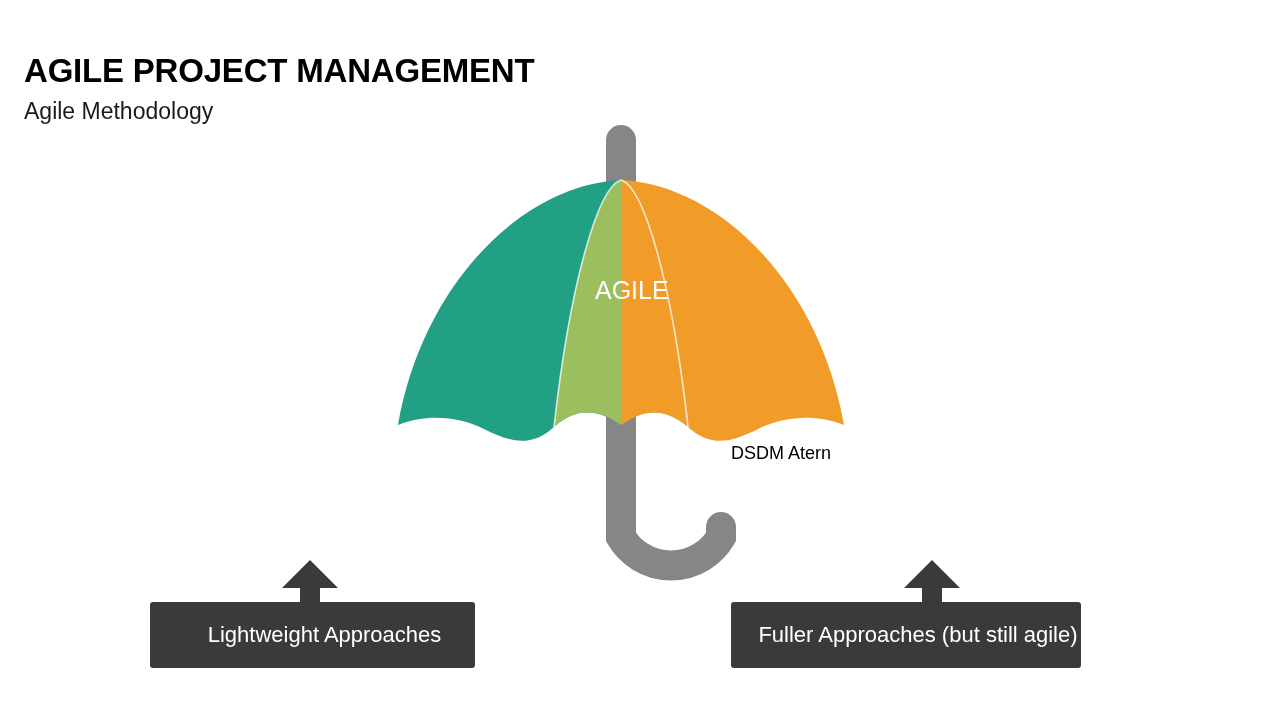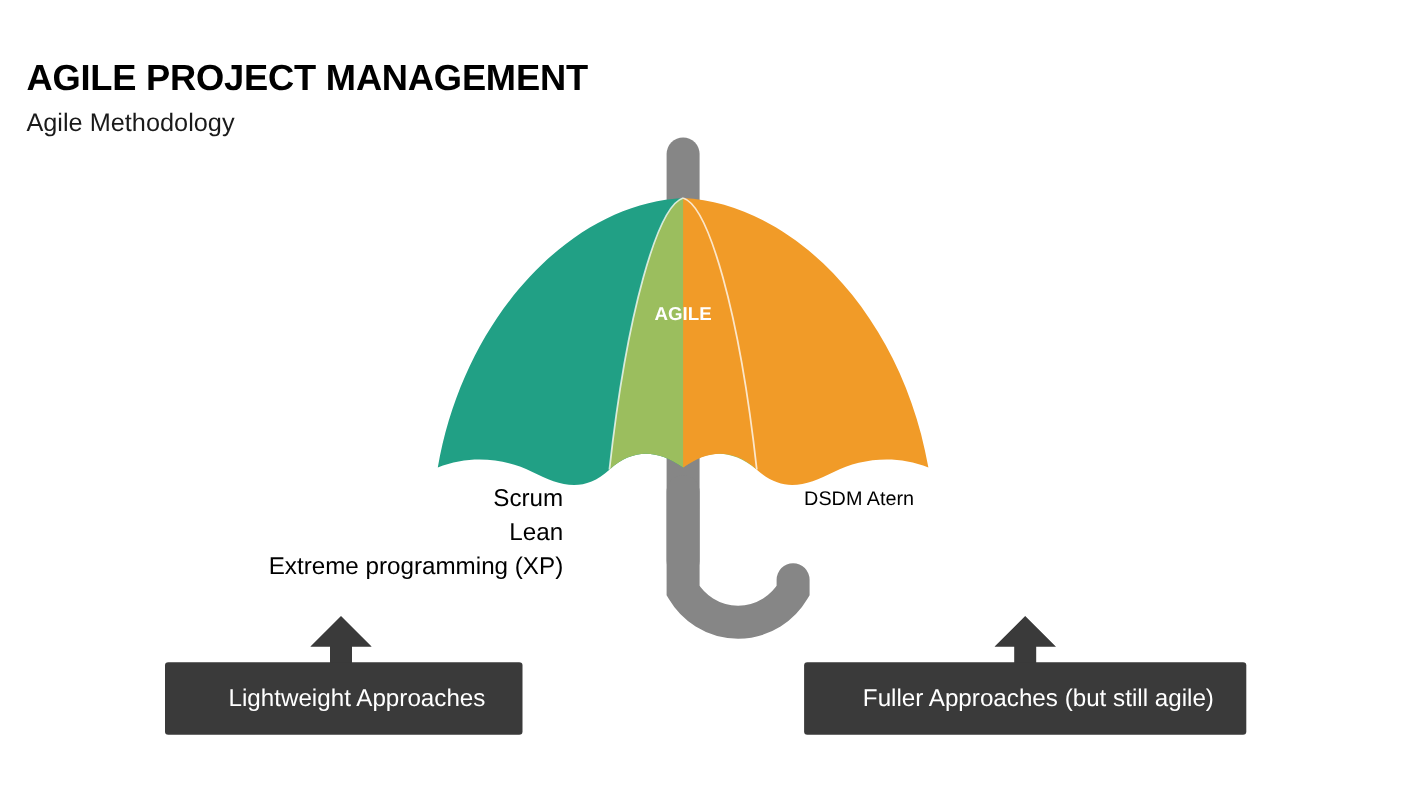--- a/index.html
+++ b/index.html
@@ -50,25 +50,24 @@
     left: 380px;
     top: 85px;
     width: 500px;
     height: 500px;
   }
 
   #agile-label {
     position: absolute;
     left: 595px;
     top: 244px;
-    font-size: 17px;
+    font-size: 25px;
     color: #ffffff;
     white-space: nowrap;
     pointer-events: none;
-    font-weight: bold;
   }
 
   
   #left-labels {
     position: absolute;
     right: 768px;           
     top: 405px;
     text-align: right;
     font-size: 22px;
     line-height: 31px;
@@ -109,21 +108,21 @@
     white-space: nowrap;
     padding-left: 24px;
   }
 
   #callout-left  { left: 150px; top: 528px; width: 325px; height: 108px; }
   #callout-left  .callout-arrow { left: 132px; }
   #callout-left  .callout-box   { left: 0; top: 42px; width: 325px; height: 66px; }
 
   #callout-right { left: 731px; top: 528px; width: 402px; height: 108px; }
   #callout-right .callout-arrow { left: 173px; }
-  #callout-right .callout-box   { left: 0; top: 42px; width: 402px; height: 66px; }
+  #callout-right .callout-box   { left: 0; top: 42px; width: 350px; height: 66px; }
 
   
   #footer-bar {
     position: absolute;
     left: 0;
     top: 708px;
     width: 1280px;
     height: 12px;
     background: #21a085;
   }
@@ -162,25 +161,20 @@
              C 354 324 332 332 308 310
              C 286 290 264 292 241 308
              Z" fill="#F19B28"></path>
 
     <path d="M 241 63 C 218 70 190 166 174 310" fill="none" stroke="#ffffff" stroke-width="1.6" opacity="0.75"></path>
     <path d="M 241 63 C 264 70 292 166 308 310" fill="none" stroke="#ffffff" stroke-width="1.6" opacity="0.75"></path>
   </svg>
 
   <div id="agile-label">AGILE</div>
 
-  <div id="left-labels">
-    <div>Scrum</div>
-    <div>Lean</div>
-    <div>Extreme programming (XP)</div>
-  </div>
 
   <div id="right-labels">
     <div>DSDM Atern</div>
   </div>
 
   <div class="callout" id="callout-left">
     <svg class="callout-arrow" viewBox="0 0 56 44" preserveAspectRatio="none">
       <path d="M 28 0 L 56 28 L 38 28 L 38 44 L 18 44 L 18 28 L 0 28 Z" fill="#3a3a3a"></path>
     </svg>
     <div class="callout-box">

